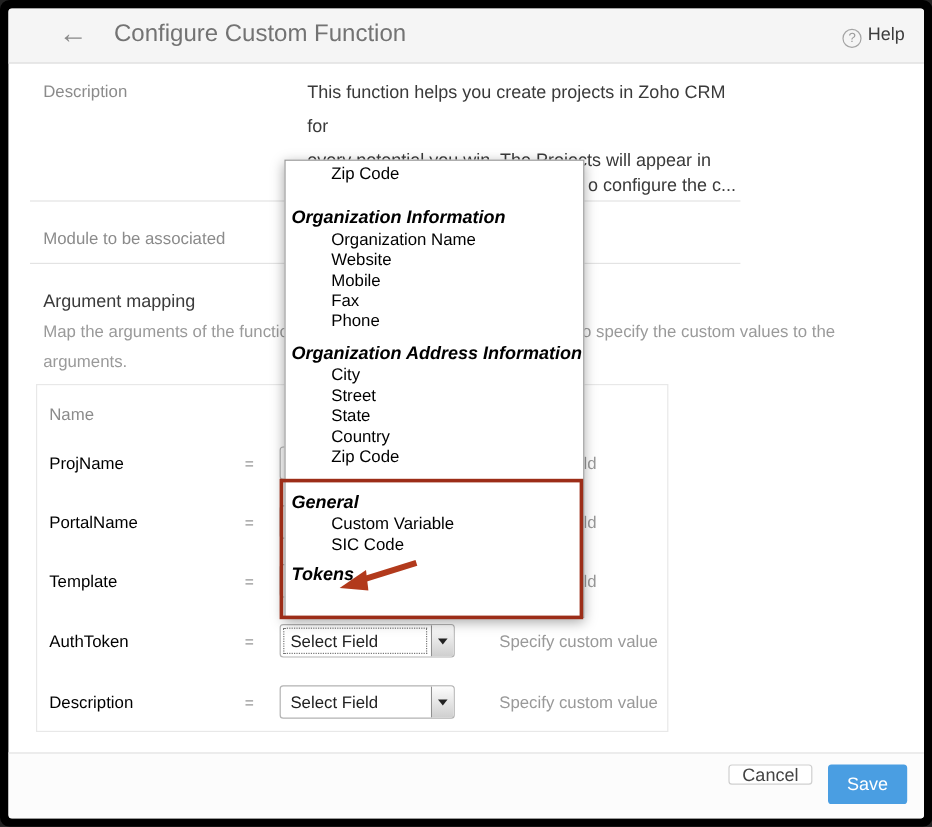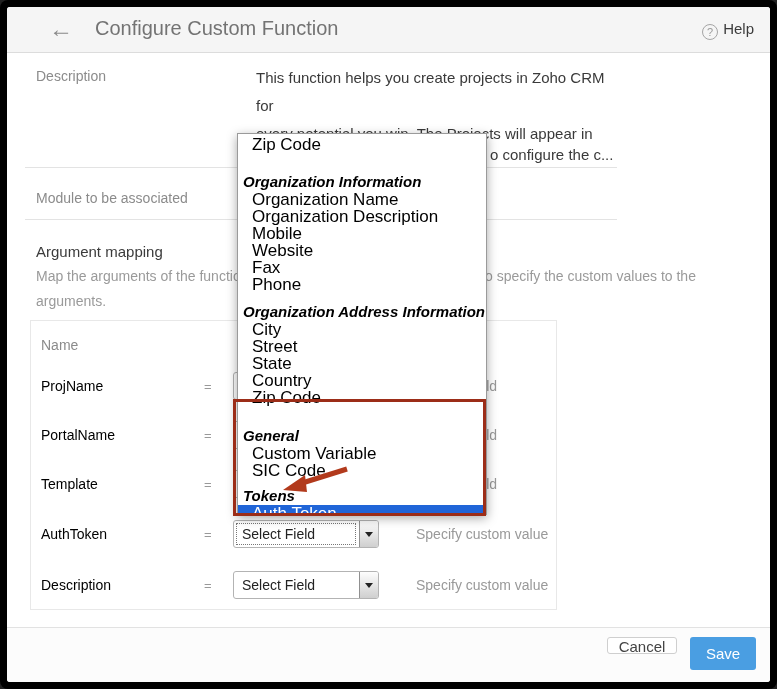--- a/index.html
+++ b/index.html
@@ -35,21 +35,21 @@
                 border-left:1px solid #909090; border-radius:0 2px 2px 0; }
   .sel .tri { position:absolute; left:5px; top:11px; width:0; height:0; border:4px solid transparent; border-top:5px solid #222; }
   .sel.focused::after { content:""; position:absolute; left:2px; top:2px; bottom:2px; right:22px; border:1px dotted #777; }
   .right-link { position:absolute; font-size:14px; color:#999; cursor:pointer; white-space:nowrap; }
   .rt-far { left:385px; }
   .rt-frag { left:393px; }
 
   
   .dd { position:absolute; left:230px; top:126px; width:250px; height:382px; background:#fff; border:1px solid #9a9a9a;
         box-shadow:0 3px 10px rgba(0,0,0,.35); z-index:10; padding-top:2px; overflow:hidden; color:#000; }
-  .dd-item { height:17px; line-height:17px; padding-left:14px; font-size:17px; white-space:nowrap; cursor:pointer; }
+  .dd-item { height:17px; line-height:17px; padding-left:38px; font-size:14px; white-space:nowrap; cursor:pointer; }
   .dd-header { height:19px; line-height:19px; padding-left:5px; font-size:15px; font-weight:bold; font-style:italic; white-space:nowrap; }
   .m5 { margin-top:19px; } .m9 { margin-top:9px; } .m10 { margin-top:20px; } .m7 { margin-top:7px; }
   .dd-item.selected { background:#2065d8; color:#fff; }
 
   
   .redbox { position:absolute; left:226px; top:392px; width:253px; height:117px; border:3px solid #9c2d18; z-index:11; pointer-events:none; }
   .red-arrow { position:absolute; left:270px; top:455px; z-index:12; pointer-events:none; }
 
   
   .footer { position:absolute; left:0; right:0; bottom:0; height:55px; background:#fcfcfc; border-top:1px solid #e2e2e2; }
@@ -147,36 +147,34 @@
             </span>
         </div>
         <div class="right-link rt-far" style="top:256px;">Specify custom value</div>
       </div>
     </div>
 
     <div class="dd">
       <div class="dd-item">Zip Code</div>
       <div class="dd-header m5">Organization Information</div>
       <div class="dd-item">Organization Name</div>
-      <div class="dd-item">Organization Description</div>
+      <div class="dd-item">Website</div>
       <div class="dd-item">Mobile</div>
-      <div class="dd-item">Website</div>
       <div class="dd-item">Fax</div>
       <div class="dd-item">Phone</div>
       <div class="dd-header m9">Organization Address Information</div>
       <div class="dd-item">City</div>
       <div class="dd-item">Street</div>
       <div class="dd-item">State</div>
       <div class="dd-item">Country</div>
       <div class="dd-item">Zip Code</div>
       <div class="dd-header m10">General</div>
       <div class="dd-item">Custom Variable</div>
       <div class="dd-item">SIC Code</div>
       <div class="dd-header m7">Tokens</div>
-      <div class="dd-item selected">Auth Token</div>
     </div>
 
     <div class="redbox"></div>
     <svg class="red-arrow" width="84" height="34" viewBox="0 0 84 34">
       <line x1="70" y1="7" x2="22" y2="22" stroke="#b23a1c" stroke-width="5"></line>
       <polygon points="6,28 28,13 30,30" fill="#b23a1c"></polygon>
     </svg>
 
     <div class="footer">
       <button class="btn-cancel">Cancel</button>

